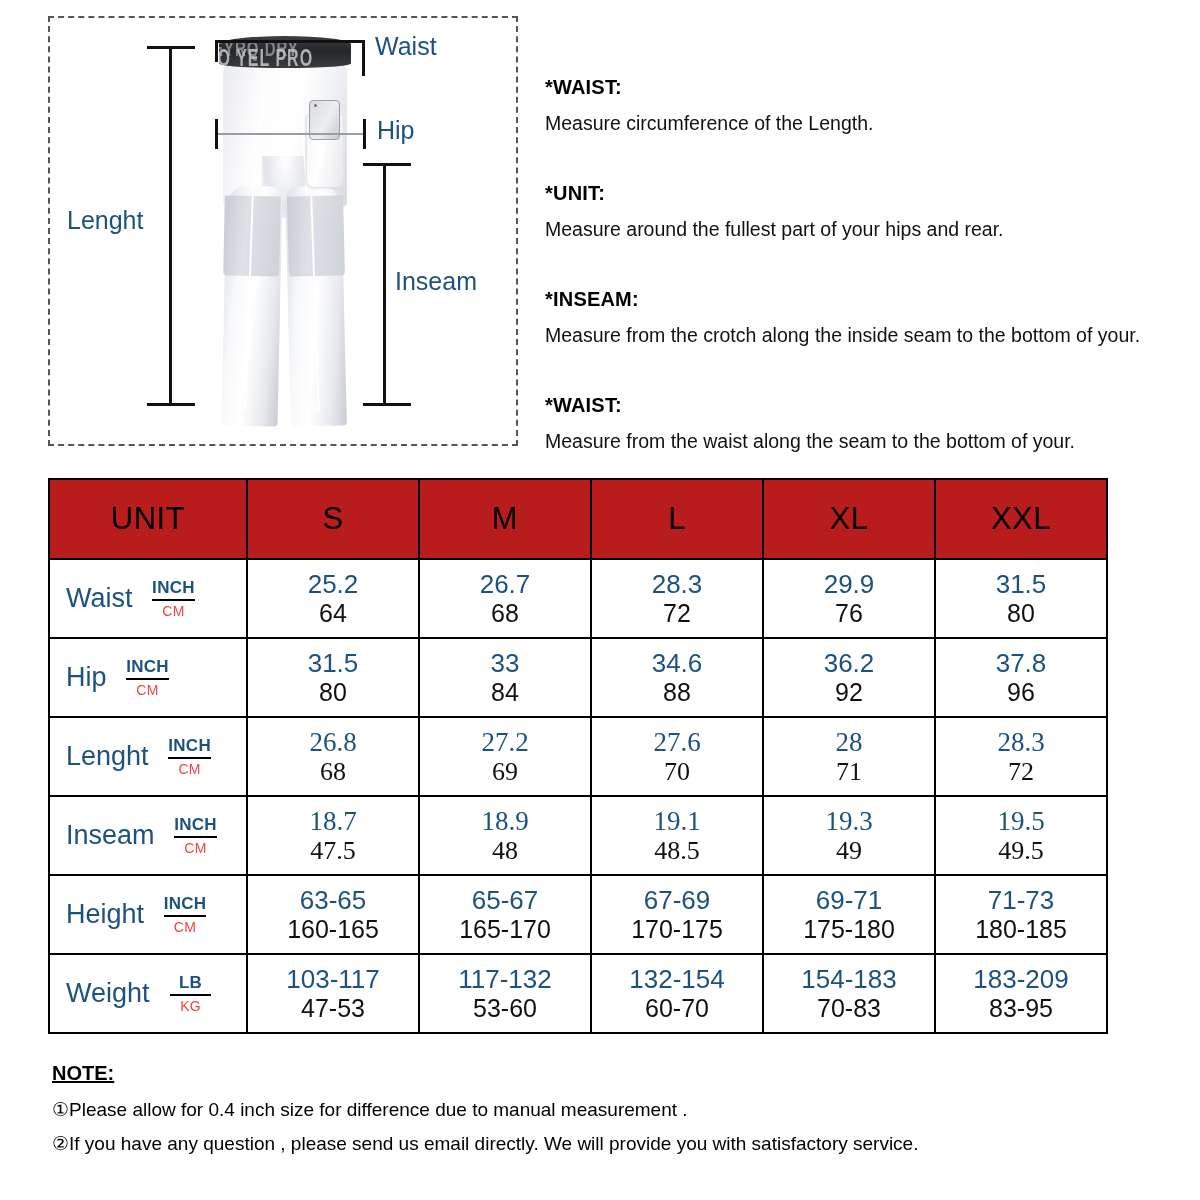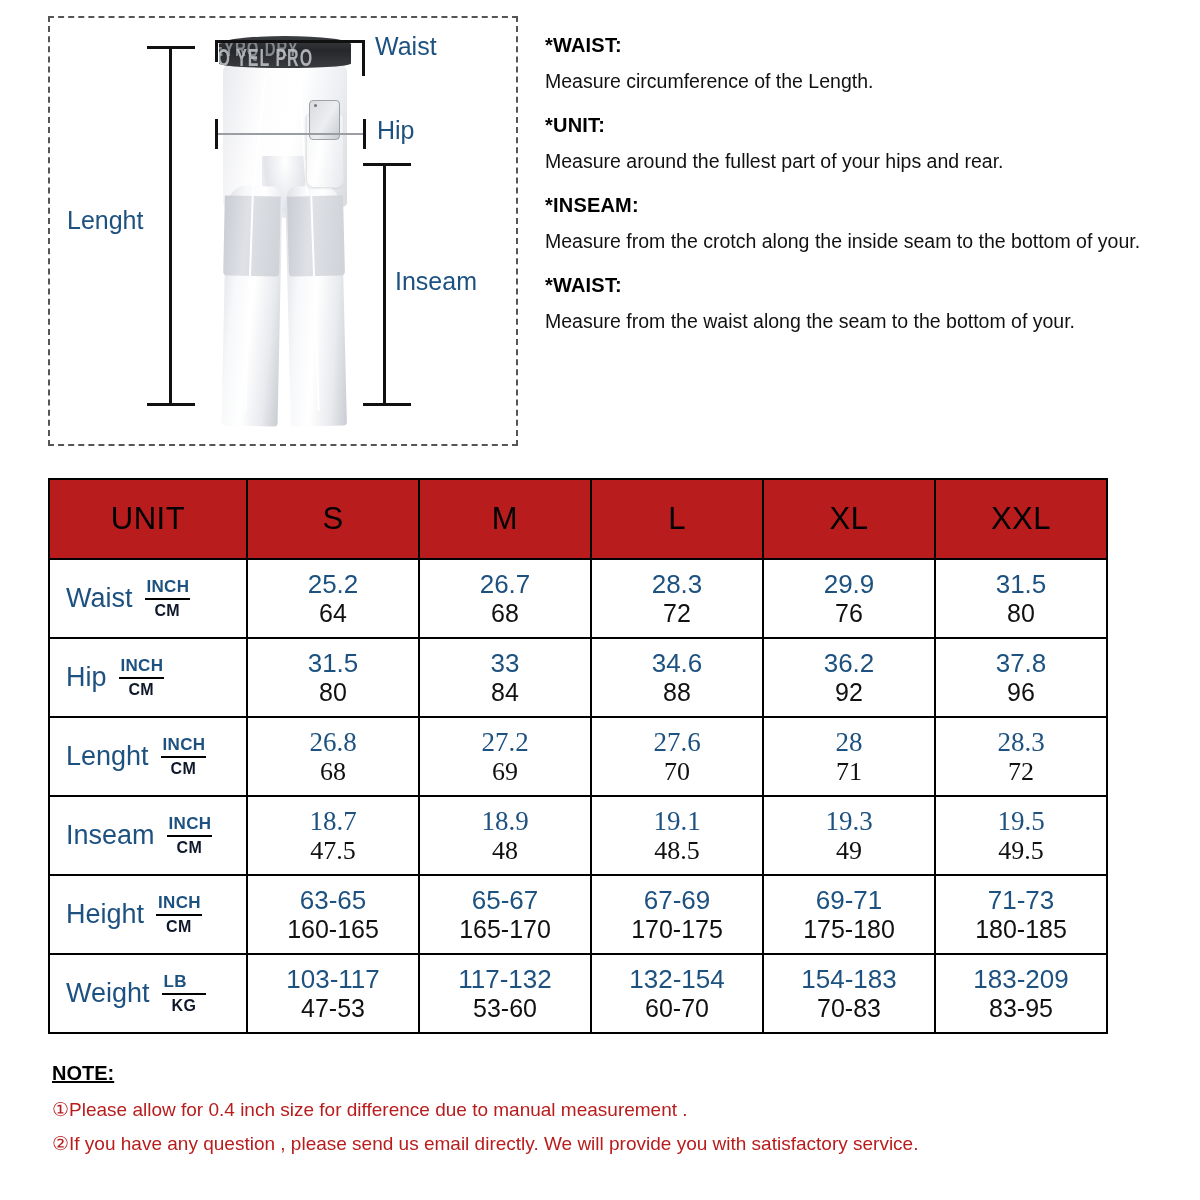--- a/index.html
+++ b/index.html
@@ -152,20 +152,21 @@
     top: 34px;
     width: 620px;
   }
   .instr-item { margin-bottom: 8px; }
   .instr-head {
     font-weight: bold;
     font-size: 20px;
     color: #000;
     margin-bottom: 8px;
     letter-spacing: .2px;
+    margin-top: 42px;
   }
   .instr-body {
     font-size: 19.5px;
     color: #111;
     line-height: 33px;
     margin-bottom: 16px;
   }
 
   
   .size-table {
@@ -206,35 +207,35 @@
     gap: 12px;
   }
   .unit-label {
     font-size: 27px;
     color: #1d5180;
     white-space: nowrap;
   }
   .unit-frac {
     display: inline-flex;
     flex-direction: column;
-    align-items: flex-start;
+    align-items: center;
     line-height: 1;
     min-width: 58px;
   }
   .unit-frac .num {
     font-size: 17px;
     color: #1d5180;
     font-weight: bold;
     padding: 0 2px 3px 2px;
     letter-spacing: .3px;
   }
   .unit-frac .den {
-    font-size: 16px;
-    color: #0f172a;
-    font-weight: bold;
+    font-size: 14px;
+    color: #ef4444;
+    font-weight: normal;
     border-top: 2px solid #000;
     padding: 3px 10px 0 10px;
     letter-spacing: .3px;
   }
 
   .val {
     line-height: 1.12;
   }
   .val .inch {
     display: block;
@@ -263,21 +264,21 @@
   }
   .note-title {
     font-weight: bold;
     font-size: 20px;
     margin-bottom: 8px;
     text-decoration: underline;
   }
   .note-line {
     font-size: 19px;
     line-height: 34px;
-    color: #b91c1c;
+    color: #000000;
   }
 </style>
 </head>
 <body>
 
 <div class="top-section">
 
   <div class="diagram-box">
 
     <div class="pants-wrap">

